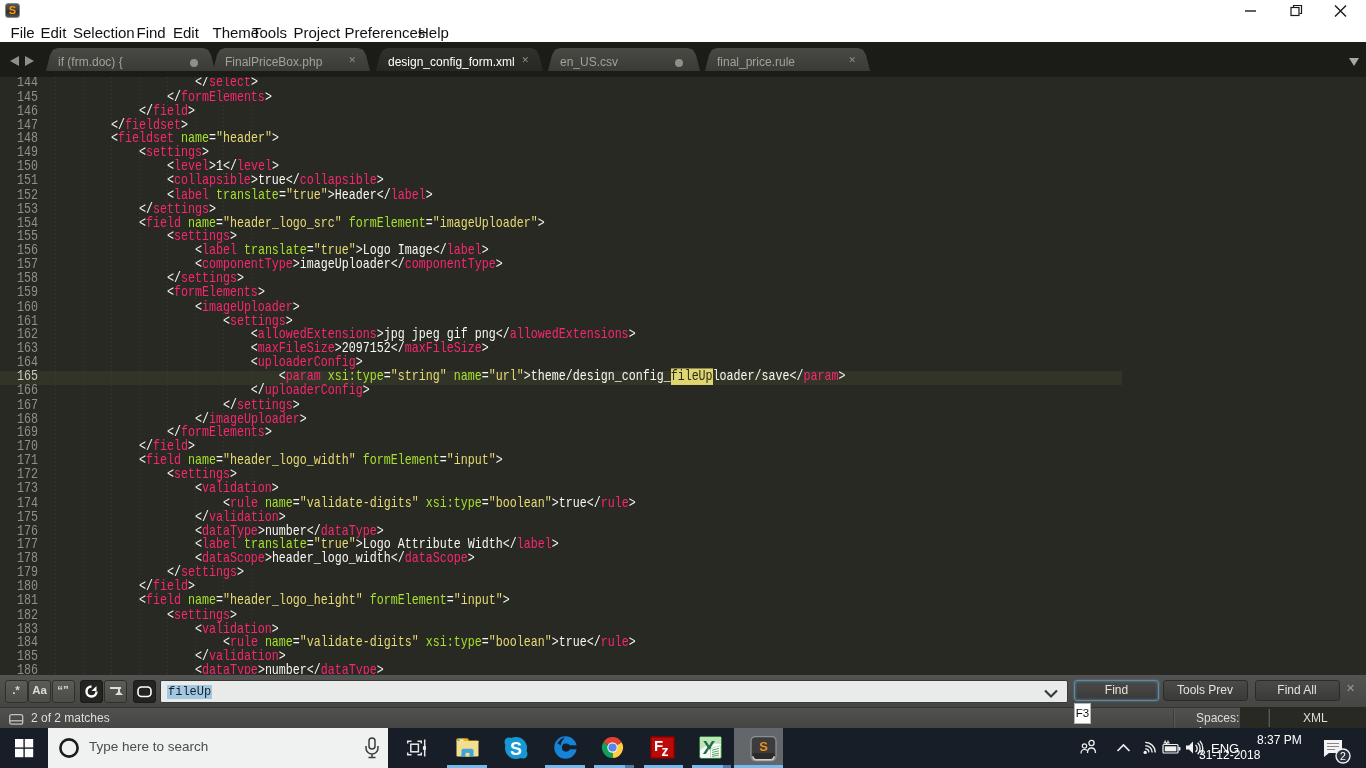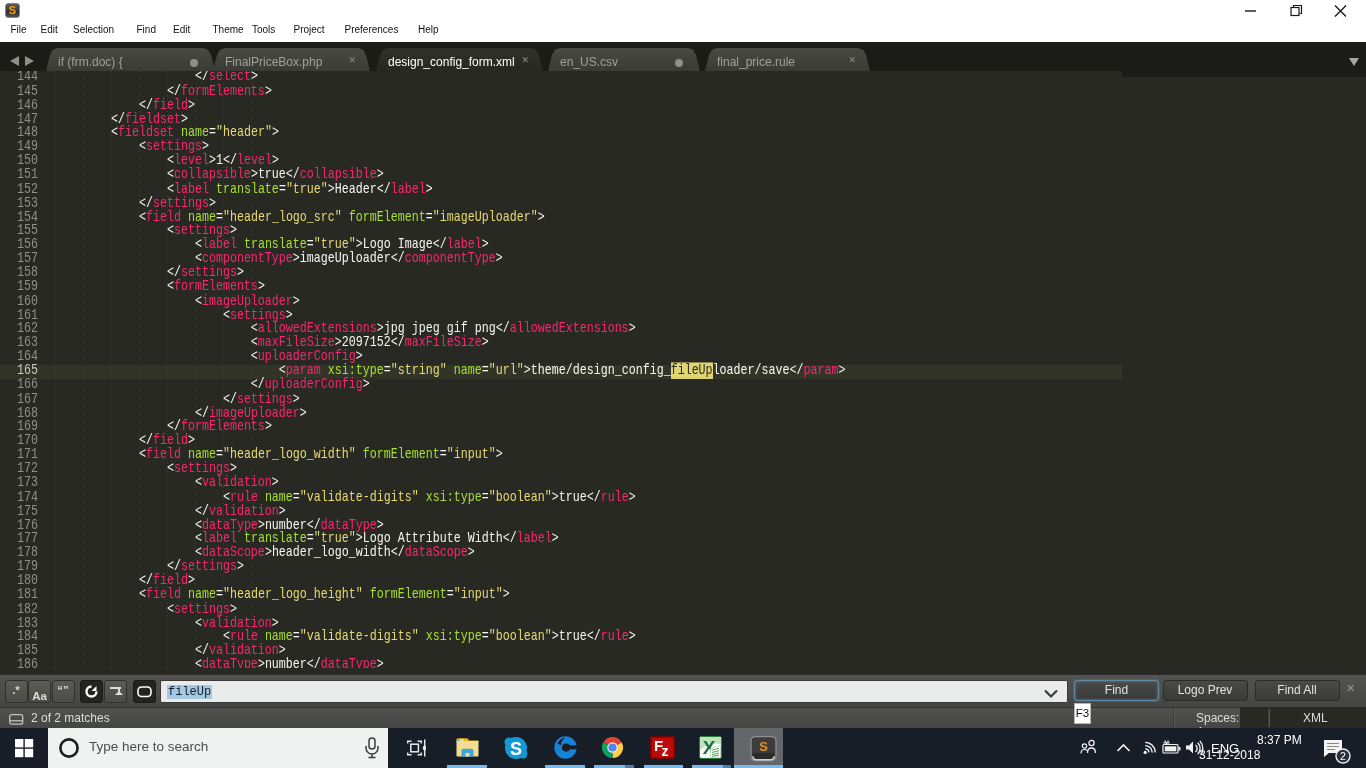--- a/index.html
+++ b/index.html
@@ -6,39 +6,39 @@
 .abs{position:absolute}
 
 #title{position:absolute;left:0;top:0;width:1366px;height:22px;background:#fff}
 #title .txt{position:absolute;left:25px;top:3px;font-size:12.5px;color:#000;white-space:pre}
 #slogo{position:absolute;left:5px;top:3px;width:15px;height:15px;border-radius:3px;
   background:linear-gradient(#585858 0%,#3a3a3a 55%,#2c2c2c 56%,#505050 100%);
   border:1px solid #888;color:#ff9800;font-weight:bold;font-size:11px;line-height:13px;
   text-align:center}
 
 #menu{position:absolute;left:0;top:22px;width:1366px;height:20px;background:#fff;
-  font-size:10px;color:#111}
+  font-size:15px;color:#111}
 #menu span{position:absolute;top:2px}
 
 #tabbar{position:absolute;left:0;top:42px;width:1366px;height:35px;background:#1b1b18}
 .tab{position:absolute;top:48px;height:23px;background:linear-gradient(#4a4a45,#3a3a36);
   clip-path:polygon(0 100%,4px 30%,7px 8%,12px 0,calc(100% - 12px) 0,calc(100% - 7px) 8%,calc(100% - 4px) 30%,100% 100%);
   color:#a2a29b;font-size:12px}
 .tab.act{background:linear-gradient(#31312c,#282823);color:#fff}
 .tlab{position:absolute;left:12px;top:7px;white-space:nowrap}
 .tx{position:absolute;right:14px;top:7px;font-size:9px;color:#8f8f88}
 .tdot{position:absolute;right:17px;top:11px;width:8px;height:8px;border-radius:50%;
   background:#8f8f88}
 .navarr{position:absolute;top:56px;width:0;height:0;border-top:5.5px solid transparent;
   border-bottom:5.5px solid transparent}
 #tabdrop{position:absolute;left:1349px;top:58px;width:0;height:0;
   border-left:5.5px solid transparent;border-right:5.5px solid transparent;
   border-top:8px solid #a8a8a2}
 
-#editor{position:absolute;left:0;top:71px;width:1122px;height:597px;background:#282923;
+#editor{position:absolute;left:0;top:77px;width:1122px;height:597px;background:#282923;
   overflow:hidden}
 #curline{position:absolute;left:0;top:294px;width:1199px;height:14px;background:#333428}
 .guide{position:absolute;top:0;width:1px;height:597px;
   background:repeating-linear-gradient(to bottom,#3d3d35 0,#3d3d35 1px,transparent 1px,transparent 4px)}
 #gutter{position:absolute;left:0;top:0;width:38px;text-align:right;color:#8f908a}
 #code,#gutter{font-family:"Liberation Mono",monospace;font-size:11.667px;line-height:11.864px;
   white-space:pre;transform:scaleY(1.18);transform-origin:0 0}
 #code{position:absolute;left:55px;top:0;color:#f8f8f2;letter-spacing:0.0px}
 .cl{height:11.864px}
 .gcur{color:#c8c9c2}
@@ -686,21 +686,21 @@
       <rect x="1251.5" y="565.3" width="24.0" height="0.95" fill="#9c934f"></rect>
     </svg>
 <div id="scrolltrack"></div>
     <div id="scrollthumb"></div>
 </div>
 <div id="findbar">
     <div class="fbtn" style="left:4.5px;width:23px">
       <div style="margin-top:3px;font-weight:bold">.*</div>
     </div>
     <div class="fbtn" style="left:28.0px;width:23px">
-      <div style="margin-top:9px;font-weight:bold">Aa</div>
+      <div style="margin-top:3px;font-weight:bold">Aa</div>
     </div>
     <div class="fbtn" style="left:51.5px;width:23px">
       <div style="margin-top:3px;font-weight:bold">“”</div>
     </div>
     <div class="fbtn on" style="left:80.0px;width:23px"><svg width="15" height="15" style="margin-top:3px">
         <path d="M7.5 2.5 a5 5 0 1 0 5 5" fill="none" stroke="#fff" stroke-width="2.4"></path>
         <path d="M12.5 2 v5 h-5 z" fill="#fff"></path>
       </svg></div>
     <div class="fbtn" style="left:103.5px;width:23px"><svg width="15" height="15" style="margin-top:3px">
         <path d="M2 4 h11 M11 4 v7" fill="none" stroke="#ddd" stroke-width="2"></path>
@@ -709,21 +709,21 @@
     <div class="fbtn on" style="left:132.5px;width:23px"><svg width="17" height="15" style="margin-top:3px">
         <rect x="2" y="3" width="13" height="9.5" rx="3.5" fill="none" stroke="#fff" stroke-width="1.6"></rect>
       </svg></div>
     <div id="finput">
       <span id="ftext">fileUp</span>
       <svg id="fchev" width="16" height="11">
         <path d="M2 2.5 l6 6 l6 -6" fill="none" stroke="#3a3a3a" stroke-width="2.2"></path>
       </svg>
     </div>
     <div class="findb foc" style="left:1074px">Find</div>
-    <div class="findb" style="left:1162.5px">Logo Prev</div>
+    <div class="findb" style="left:1162.5px">Tools Prev</div>
     <div class="findb" style="left:1254.5px">Find All</div>
   </div>
 <div id="fclose">✕</div>
 <div id="status">
     <svg class="abs" style="left:9px;top:6px" width="15" height="11">
       <rect x="0.7" y="0.7" width="13" height="9.5" rx="2" fill="none" stroke="#c2c2be" stroke-width="1.3"></rect>
       <line x1="1" y1="6.8" x2="13.8" y2="6.8" stroke="#c2c2be" stroke-width="1.3"></line>
     </svg>
     <span class="abs" style="left:31px;top:3px">2 of 2 matches</span>
     <span class="abs" style="left:1196px;top:3px">Spaces: 4</span>

